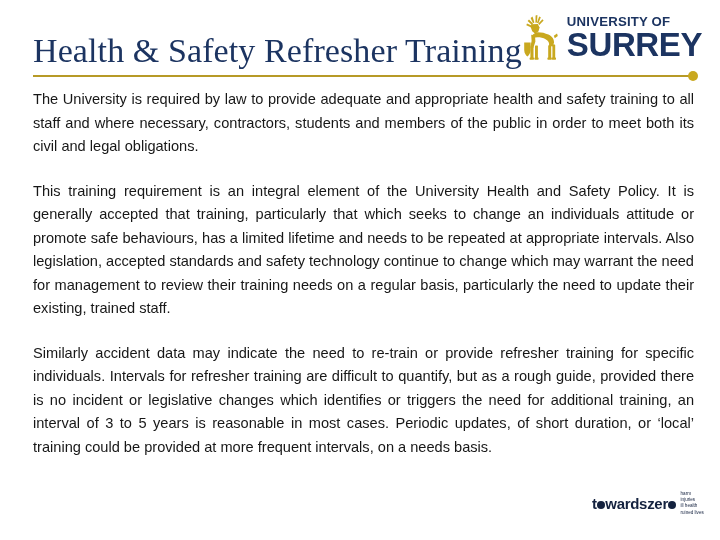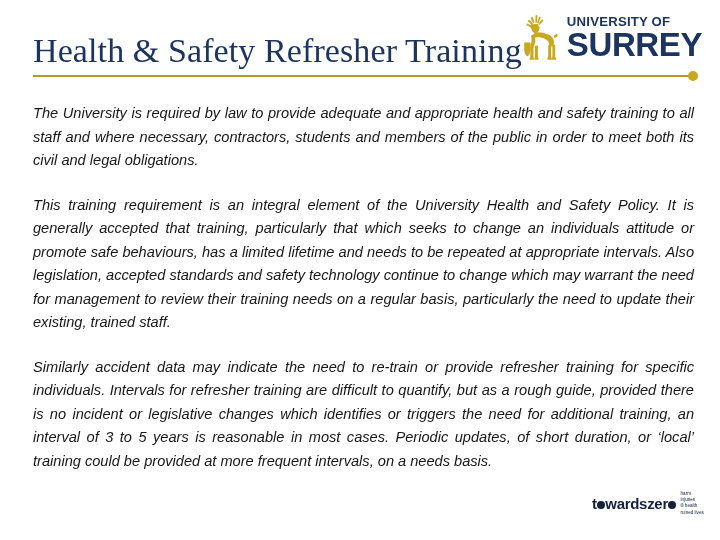--- a/index.html
+++ b/index.html
@@ -86,23 +86,22 @@
     width: 10px;
     height: 10px;
     border-radius: 50%;
     background: #c9a81f;
   }
 
   
   .body-copy {
     position: absolute;
     left: 33px;
-    top: 102px;
+    top: 88px;
     width: 661px;
-    font-style: italic;
   }
   .body-copy p {
     margin: 0 0 21px 0;
     font-family: "Liberation Sans", sans-serif;
     font-size: 14.6px;
     line-height: 23.5px;
     color: #171717;
     text-align: justify;
     text-justify: inter-word;
   }

